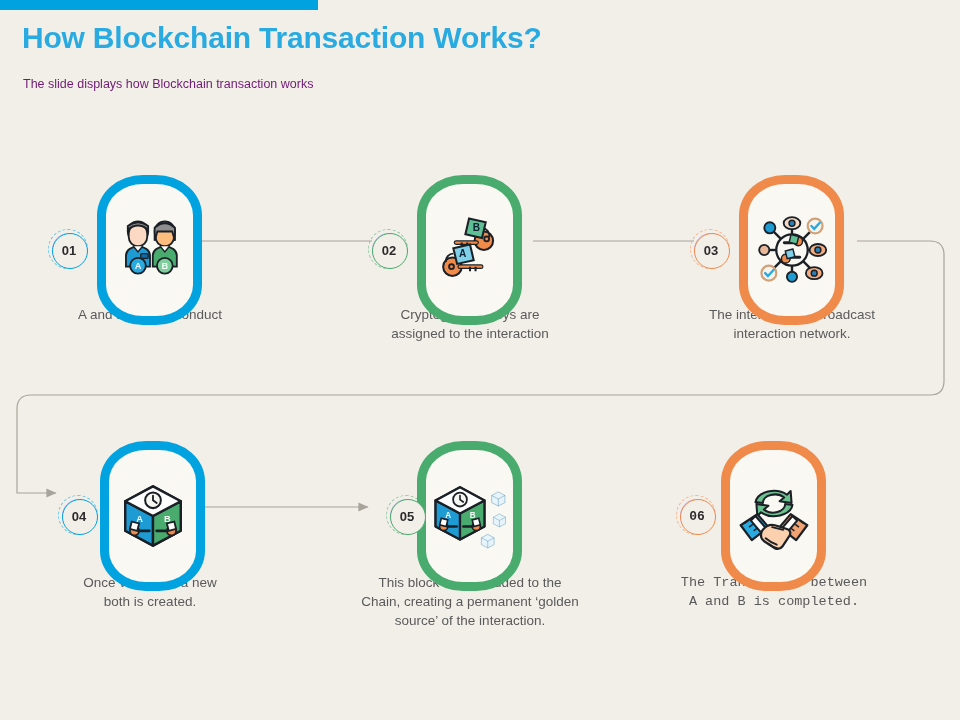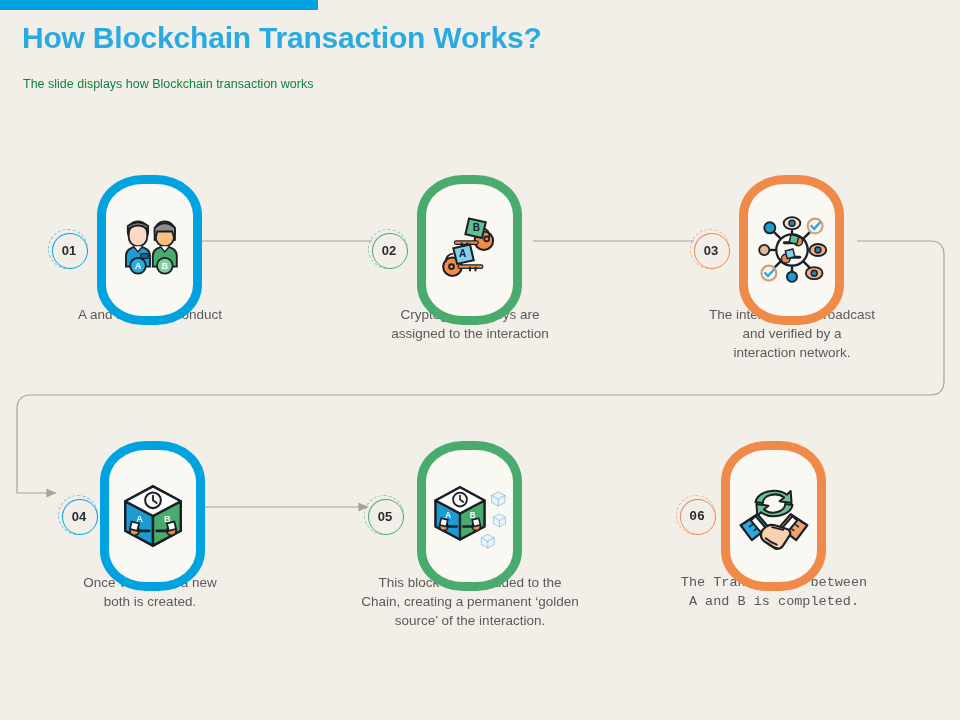--- a/index.html
+++ b/index.html
@@ -17,21 +17,21 @@
   .top-bar{position:absolute;left:0;top:0;width:318px;height:10px;background:#00a3e0;}
 
   
   .title{
     position:absolute;left:22px;top:21px;
     font-size:30px;font-weight:bold;letter-spacing:-0.2px;
     color:#29abe2;white-space:nowrap;
   }
   .subtitle{
     position:absolute;left:23px;top:77px;
-    font-size:12.5px;color:#15803d;white-space:nowrap;
+    font-size:12.5px;color:#701a75;white-space:nowrap;
   }
 
   
   .connectors{position:absolute;left:0;top:0;width:960px;height:720px;pointer-events:none;}
 
   
   .step{position:absolute;width:300px;}
   .card-wrap{position:relative;height:150px;}
 
   .badge{
@@ -229,21 +229,20 @@
             <path d="M38 8 l16 4 l-4 16 l-16 -4 z" fill="#5fbf95" stroke="#1b2026" stroke-width="3"></path>
             <circle cx="27" cy="58" r="9" fill="#f08b4a" stroke="#1b2026" stroke-width="3"></circle>
             <path d="M34 55 L56 55" stroke="#1b2026" stroke-width="6" stroke-linecap="round"></path>
             <path d="M42 38 l-16 4 l4 16 l16 -4 z" fill="#7fd0e8" stroke="#1b2026" stroke-width="3"></path>
           </g>
         </svg>
       </div>
     </div>
     <div class="caption" style="top:130px;">
       <div>The interaction is broadcast</div>
-      <div>and verified by a</div>
       <div>interaction network.</div>
     </div>
   </div>
 
   <div class="step" style="left:0px;top:441px;">
     <div class="card-wrap">
       <div class="badge c-blue" style="left:62px;">
         <span class="dash"></span>
         <span class="solid"></span>
         <span class="num">04</span>
@@ -277,21 +276,21 @@
       </div>
     </div>
     <div class="caption" style="top:132px;">
       <div>Once validated, a new</div>
       <div>both is created.</div>
     </div>
   </div>
 
   <div class="step" style="left:320px;top:441px;">
     <div class="card-wrap">
-      <div class="badge c-green" style="left:48px;">
+      <div class="badge c-green" style="left:70px;">
         <span class="dash"></span>
         <span class="solid"></span>
         <span class="num">05</span>
       </div>
       <div class="card c-green" style="left:97px;">
         <svg class="art" viewBox="0 0 80 80">
           <g transform="translate(-6,2) scale(0.88)">
             <path d="M40 8 L70 24 L70 56 L40 72 L10 56 L10 24 Z" fill="#fafafa" stroke="#1b2026" stroke-width="2.8" stroke-linejoin="round"></path>
             <path d="M10 24 L40 40 L40 72 L10 56 Z" fill="#1f9bd4" stroke="#1b2026" stroke-width="2.8" stroke-linejoin="round"></path>
             <path d="M70 24 L40 40 L40 72 L70 56 Z" fill="#4aab6e" stroke="#1b2026" stroke-width="2.8" stroke-linejoin="round"></path>

